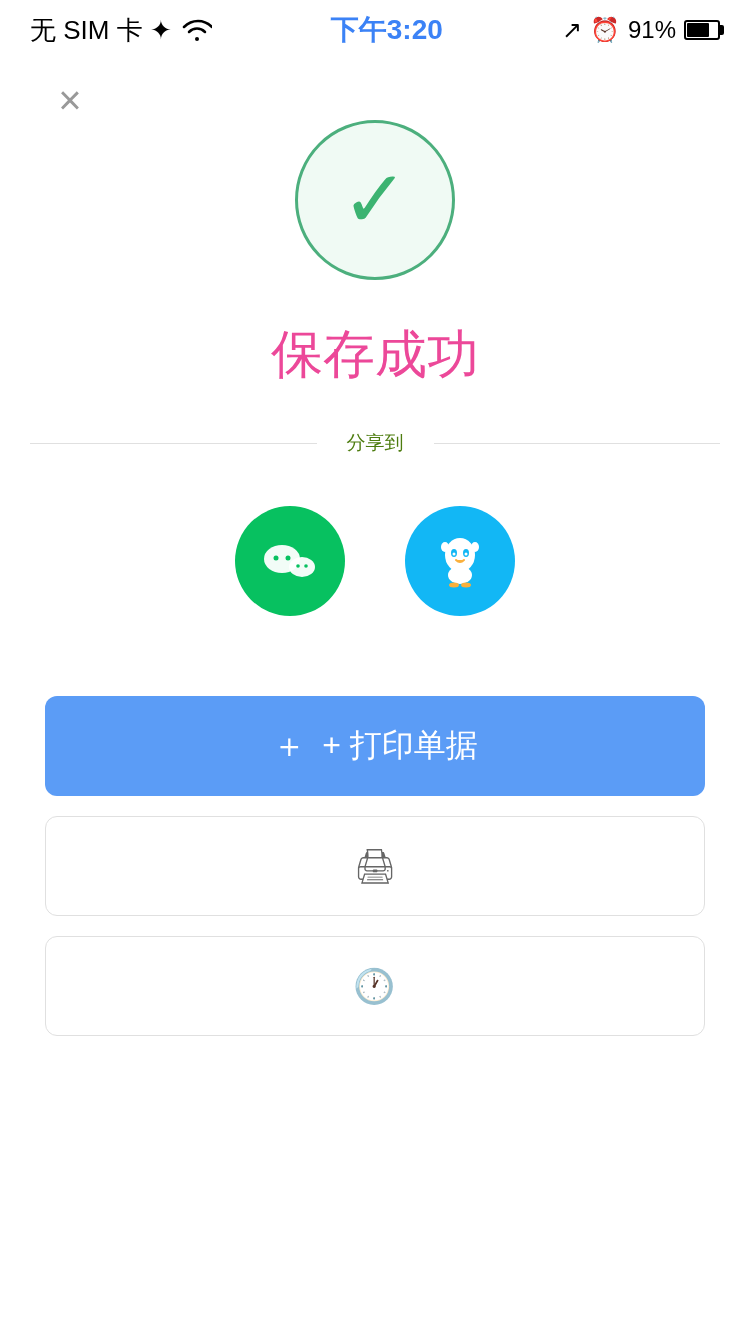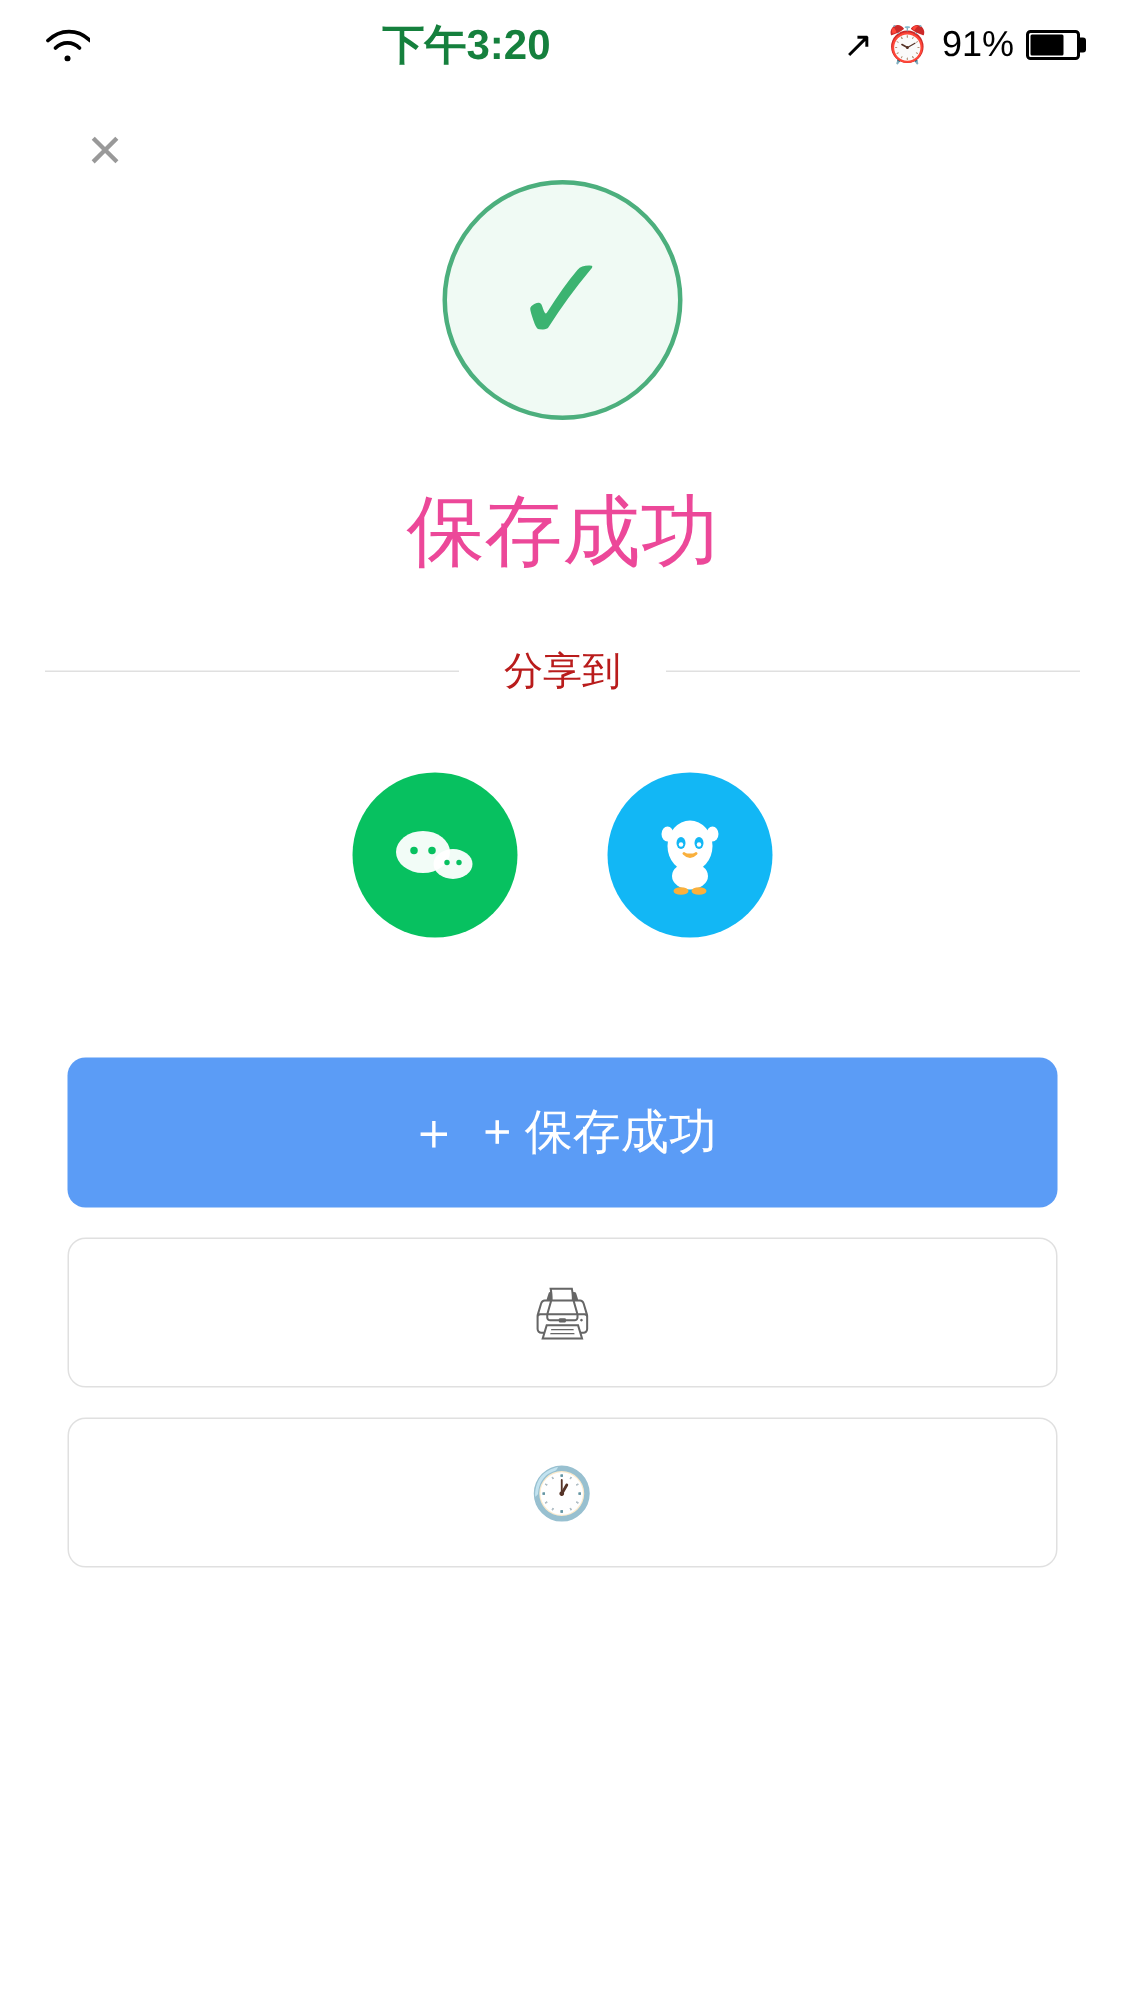--- a/index.html
+++ b/index.html
@@ -29,21 +29,21 @@
       display: flex;
       align-items: center;
       gap: 10px;
       font-size: 26px;
       color: #000;
     }
 
     .status-center {
       font-size: 28px;
       font-weight: 600;
-      color: #15803d;
+      color: #3b82f6;
     }
 
     .status-right {
       display: flex;
       align-items: center;
       gap: 8px;
       font-size: 24px;
       color: #000;
     }
 
@@ -121,22 +121,22 @@
     .share-divider::before,
     .share-divider::after {
       content: '';
       flex: 1;
       height: 1px;
       background: #e0e0e0;
       margin: 0 30px;
     }
 
     .share-label {
-      font-size: 26px;
-      color: #b91c1c;
+      font-size: 19px;
+      color: #4d7c0f;
       white-space: nowrap;
     }
 
     
     .share-icons {
       display: flex;
       gap: 60px;
       margin-bottom: 80px;
     }
 
@@ -204,20 +204,21 @@
 
     .btn-icon {
       font-size: 34px;
     }
   </style>
 </head>
 <body>
 
 <div class="status-bar">
   <div class="status-left">
+    <span>无 SIM 卡 ✦</span>
     <svg class="wifi-icon" viewBox="0 0 30 22" fill="none">
       <path d="M15 18a2 2 0 1 1 0 4 2 2 0 0 1 0-4z" fill="#000"></path>
       <path d="M7 13c2.1-2.1 5-3.4 8-3.4s5.9 1.3 8 3.4" stroke="#000" stroke-width="2.5" fill="none" stroke-linecap="round"></path>
       <path d="M2 8C5.7 4.3 10.6 2 16 2s10.3 2.3 14 6" stroke="#000" stroke-width="2.5" fill="none" stroke-linecap="round"></path>
     </svg>
   </div>
   <div class="status-center">下午3:20</div>
   <div class="status-right">
     <span>↗</span>
     <span>⏰</span>
@@ -279,21 +280,21 @@
 
         <ellipse cx="26" cy="56" rx="5" ry="2.5" fill="#fab03c"></ellipse>
         <ellipse cx="38" cy="56" rx="5" ry="2.5" fill="#fab03c"></ellipse>
       </svg>
     </div>
   </div>
 
   <div class="action-buttons">
     <button class="btn-primary">
       <span class="btn-icon">＋</span>
-      <span>+ 保存成功</span>
+      <span>+ 打印单据</span>
     </button>
     <button class="btn-secondary">
       <span class="btn-icon">🖨</span>
     </button>
     <button class="btn-secondary">
       <span class="btn-icon">🕐</span>
     </button>
   </div>
 
 </div>

